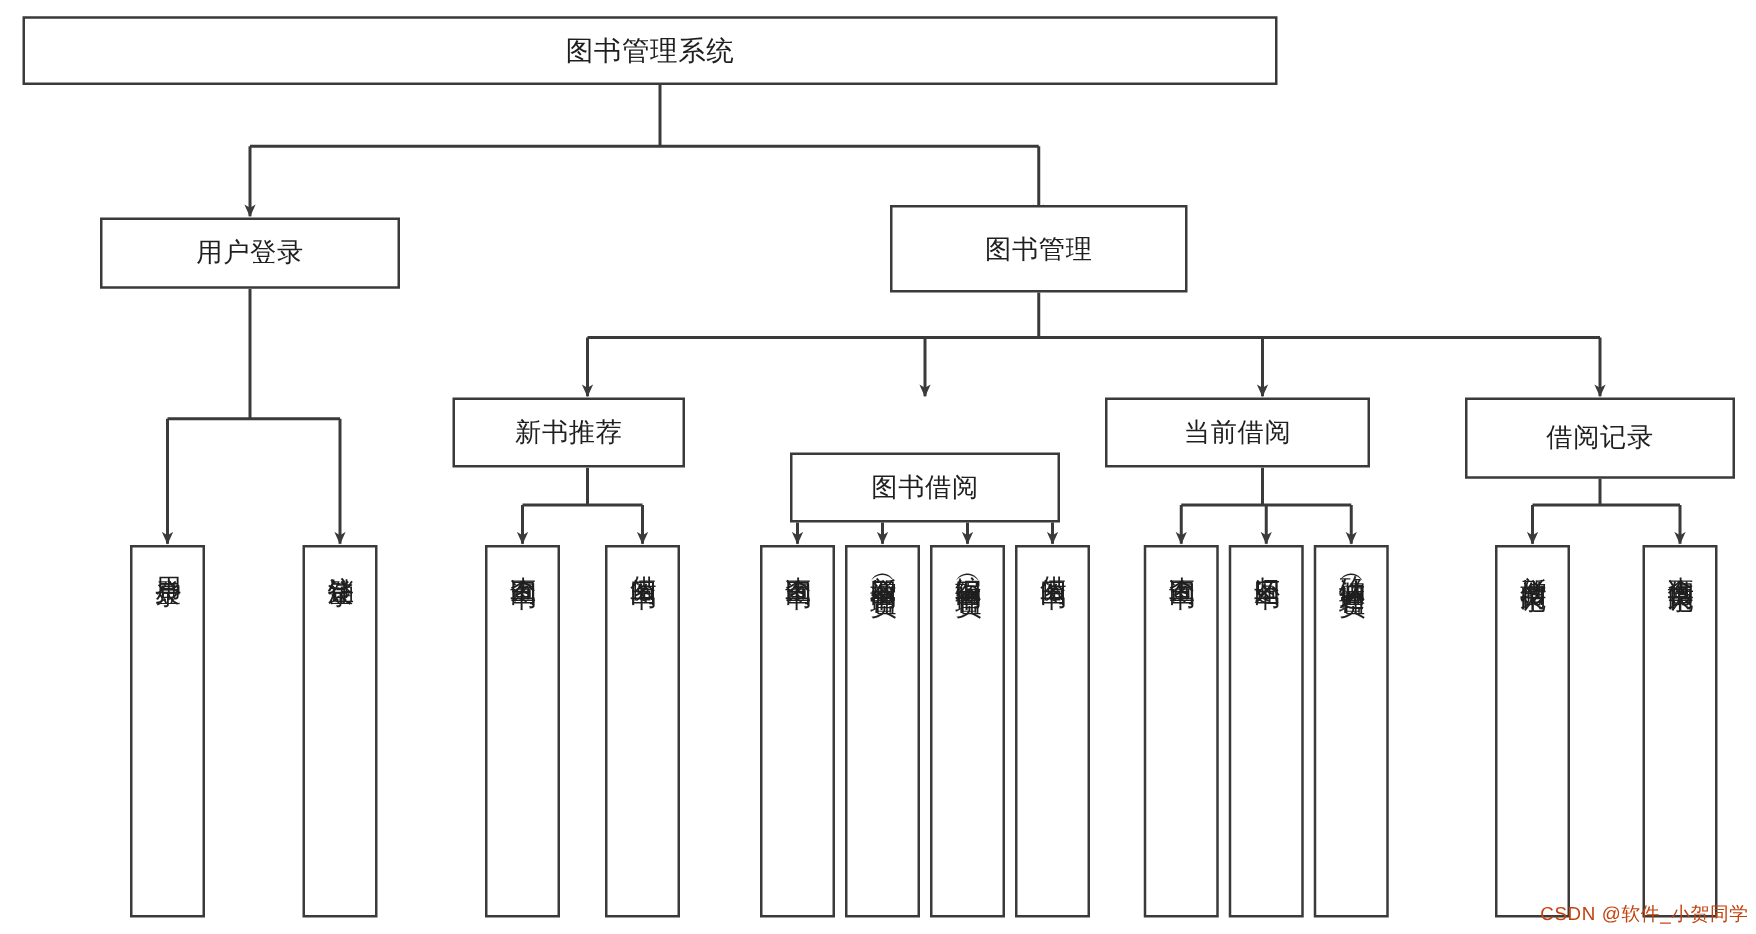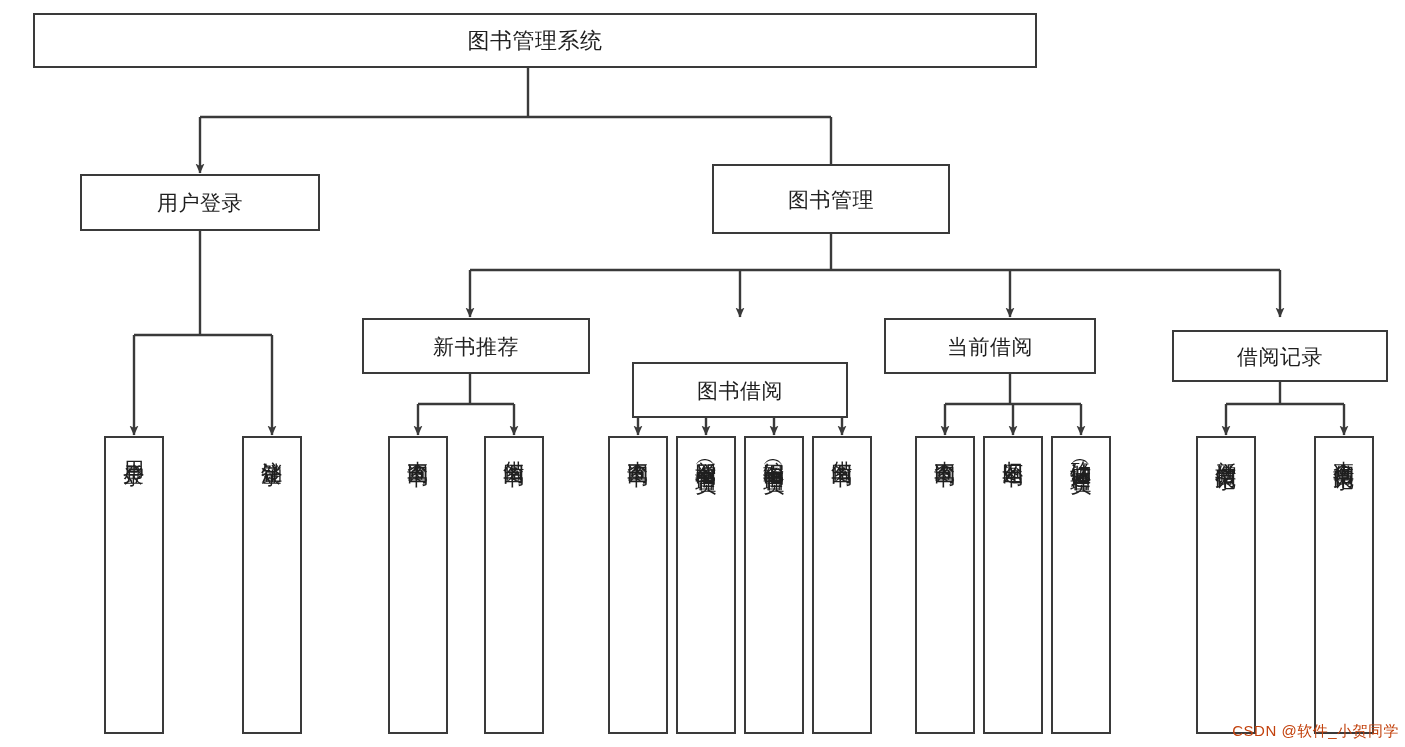--- a/index.html
+++ b/index.html
@@ -116,39 +116,39 @@
         <path d="M1013,404 L1013,435" marker-end="url(#arrow)"></path>
         <path d="M1081,404 L1081,435" marker-end="url(#arrow)"></path>
         <path d="M1280,374 L1280,404"></path>
         <path d="M1226,404 L1344,404"></path>
         <path d="M1226,404 L1226,435" marker-end="url(#arrow)"></path>
         <path d="M1344,404 L1344,435" marker-end="url(#arrow)"></path>
       </g>
   </svg>
 
   <div id="nodes">
-      <div class="node horiz root" style="left: 18px; top: 13px; width: 1004px; height: 55px; margin-left: 15px;">
+      <div class="node horiz root" style="left: 18px; top: 13px; width: 1004px; height: 55px;">
         <span class="node-label">图书管理系统</span>
       </div>
       <div class="node horiz" style="left: 80px; top: 174px; width: 240px; height: 57px;">
         <span class="node-label">用户登录</span>
       </div>
       <div class="node horiz" style="left: 712px; top: 164px; width: 238px; height: 70px;">
         <span class="node-label">图书管理</span>
       </div>
-      <div class="node horiz" style="left: 362px; top: 318px; width: 228px; height: 56px;">
+      <div class="node horiz" style="left: 362px; top: 318px; width: 186px; height: 56px;">
         <span class="node-label">新书推荐</span>
       </div>
       <div class="node horiz" style="left: 632px; top: 318px; width: 216px; height: 56px; margin-top: 44px;">
         <span class="node-label">图书借阅</span>
       </div>
       <div class="node horiz" style="left: 884px; top: 318px; width: 212px; height: 56px;">
         <span class="node-label">当前借阅</span>
       </div>
-      <div class="node horiz" style="left: 1172px; top: 318px; width: 216px; height: 52px; margin-top: 12px;">
+      <div class="node horiz" style="left: 1172px; top: 318px; width: 216px; height: 65px;">
         <span class="node-label">借阅记录</span>
       </div>
       <div class="node vert" style="left: 104px; top: 436px; width: 60px; height: 298px;">
         <span class="node-label">用户登录</span>
       </div>
       <div class="node vert" style="left: 242px; top: 436px; width: 60px; height: 298px;">
         <span class="node-label">注销登录</span>
       </div>
       <div class="node vert" style="left: 388px; top: 436px; width: 60px; height: 298px;">
         <span class="node-label">查询图书</span>

